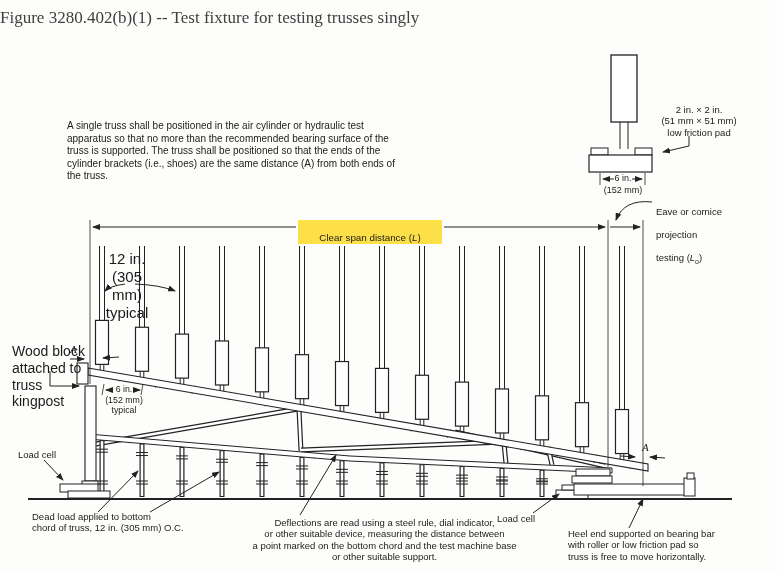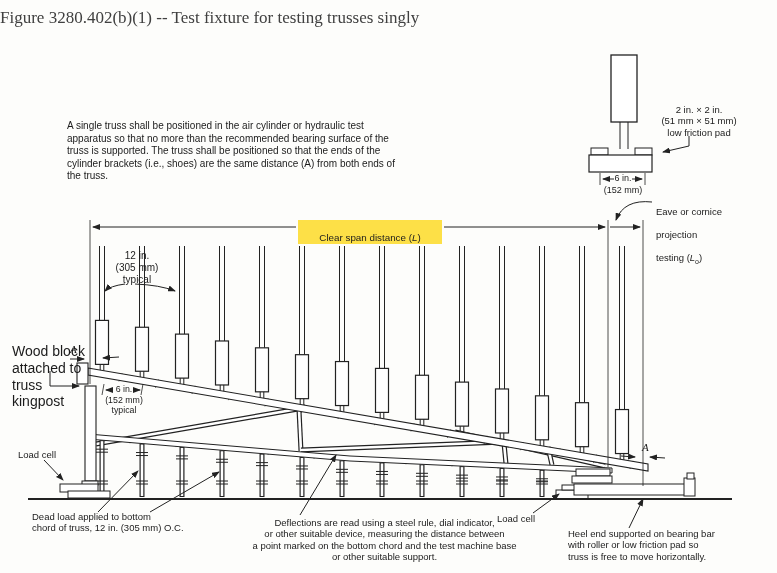--- a/index.html
+++ b/index.html
@@ -299,21 +299,21 @@
 <div class="lbl" style="left:656px;top:195px;width:110px;">
   <span>Eave or cornice</span><br>
   <span>projection</span><br>
   <span>testing (</span><span class="ivar">L</span><sub>o</sub><span>)</span>
 </div>
 
 <div class="lbl c whitebg" style="left:298px;top:220px;width:144px;font-size:9.8px;">
   <span>Clear span distance (</span><span class="ivar">L</span><span>)</span>
 </div>
 
-<div class="lbl c" style="left:106px;top:250px;width:62px;font-size:10px;">12 in.
+<div class="lbl c" style="left:96px;top:250px;width:62px;font-size:15px;">12 in.
 (305 mm)
 typical</div>
 
 <div class="lbl" style="left:12px;top:343px;width:80px;font-size:14px;">Wood block
 attached to
 truss kingpost</div>
 
 <div class="lbl avar" style="left:70px;top:343px;">A</div>
 <div class="lbl avar" style="left:642px;top:441px;">A</div>
 

